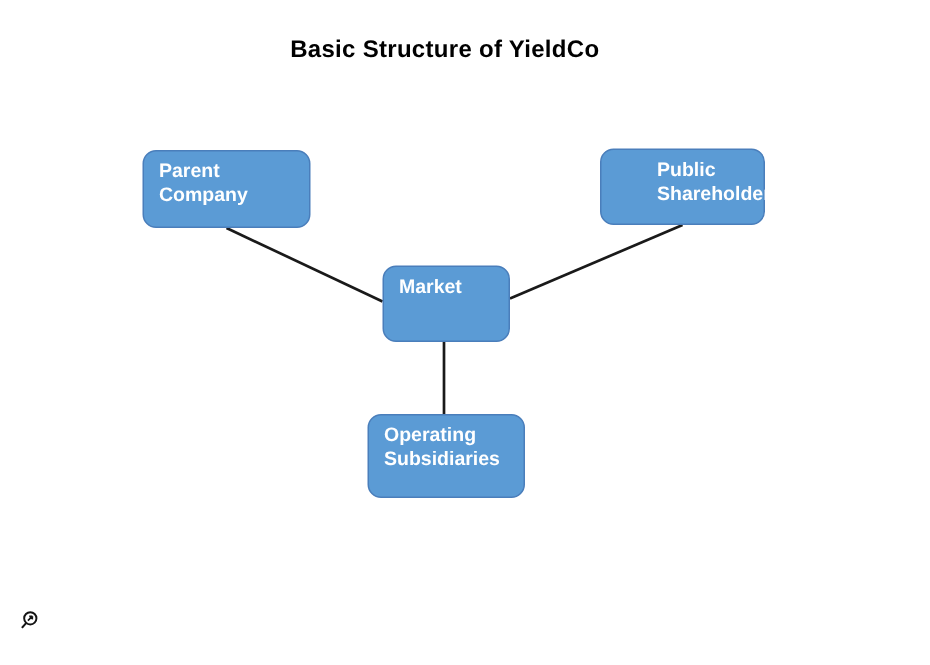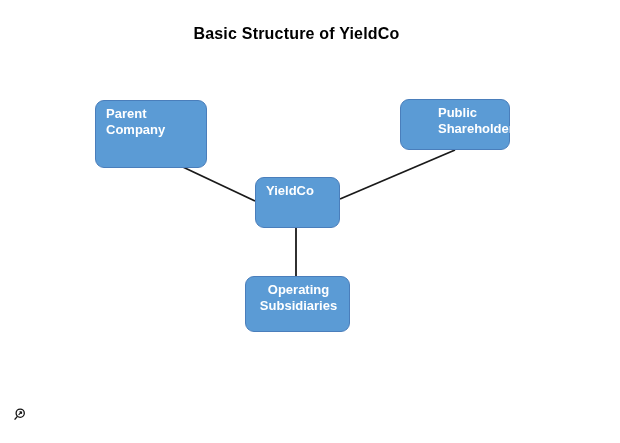--- a/index.html
+++ b/index.html
@@ -42,24 +42,24 @@
     box-sizing: border-box;
     background: var(--node-fill, #5B9BD5);
     border: 1.5px solid var(--node-border, #4A7EBB);
     border-radius: 9px;
     color: var(--node-text, #fff);
     font-size: 13px;
     font-weight: bold;
     line-height: 16px;
     padding: 5px 8px 5px 10px;
   }
-  .node-parent-company        { left: 95px;  top: 100px; width: 112px; height: 68px; }
+  .node-parent-company        { left: 95px;  top: 100px; width: 112px; height: 52px; }
   .node-public-shareholders   { left: 400px; top: 99px;  width: 110px; height: 51px; padding-left: 37px; }
   .node-yieldco               { left: 255px; top: 177px; width: 85px;  height: 51px; }
-  .node-operating-subsidiaries{ left: 245px; top: 276px; width: 105px; height: 56px; text-align: center; }
+  .node-operating-subsidiaries{ left: 245px; top: 276px; width: 105px; height: 56px; }
   .brand {
     position: absolute;
     left: 12px;
     top: 413px;
     font-size: 16px;
     font-weight: 500;
     letter-spacing: -0.4px;
     color: #141414;
     white-space: nowrap;
   }
@@ -88,21 +88,21 @@
   <svg class="edges" width="620" height="443" viewBox="0 0 620 443">
     <line x1="151" y1="152" x2="255" y2="201"></line>
     <line x1="455" y1="150" x2="340" y2="199"></line>
     <line x1="296" y1="228" x2="296" y2="277"></line>
   </svg>
 
   <div class="node node-parent-company">Parent Company</div>
 
   <div class="node node-public-shareholders">Public Shareholders</div>
 
-  <div class="node node-yieldco">YieldCo</div>
+  <div class="node node-yieldco">Market</div>
 
   <div class="node node-operating-subsidiaries">Operating Subsidiaries</div>
 
   <div class="brand">
     <span class="zoom-glyph"><svg width="13" height="13" viewBox="0 0 13 13">
         <circle cx="7.2" cy="5.2" r="4.1" fill="none" stroke="#141414" stroke-width="1.3"></circle>
         <line x1="4.4" y1="8.4" x2="1.6" y2="11.6" stroke="#141414" stroke-width="1.4"></line>
         <path d="M5.6 6.8 L8.6 3.8 M8.6 3.8 L6.5 3.9 M8.6 3.8 L8.5 5.9" fill="none" stroke="#141414" stroke-width="1.1"></path>
       </svg></span>
   </div>

